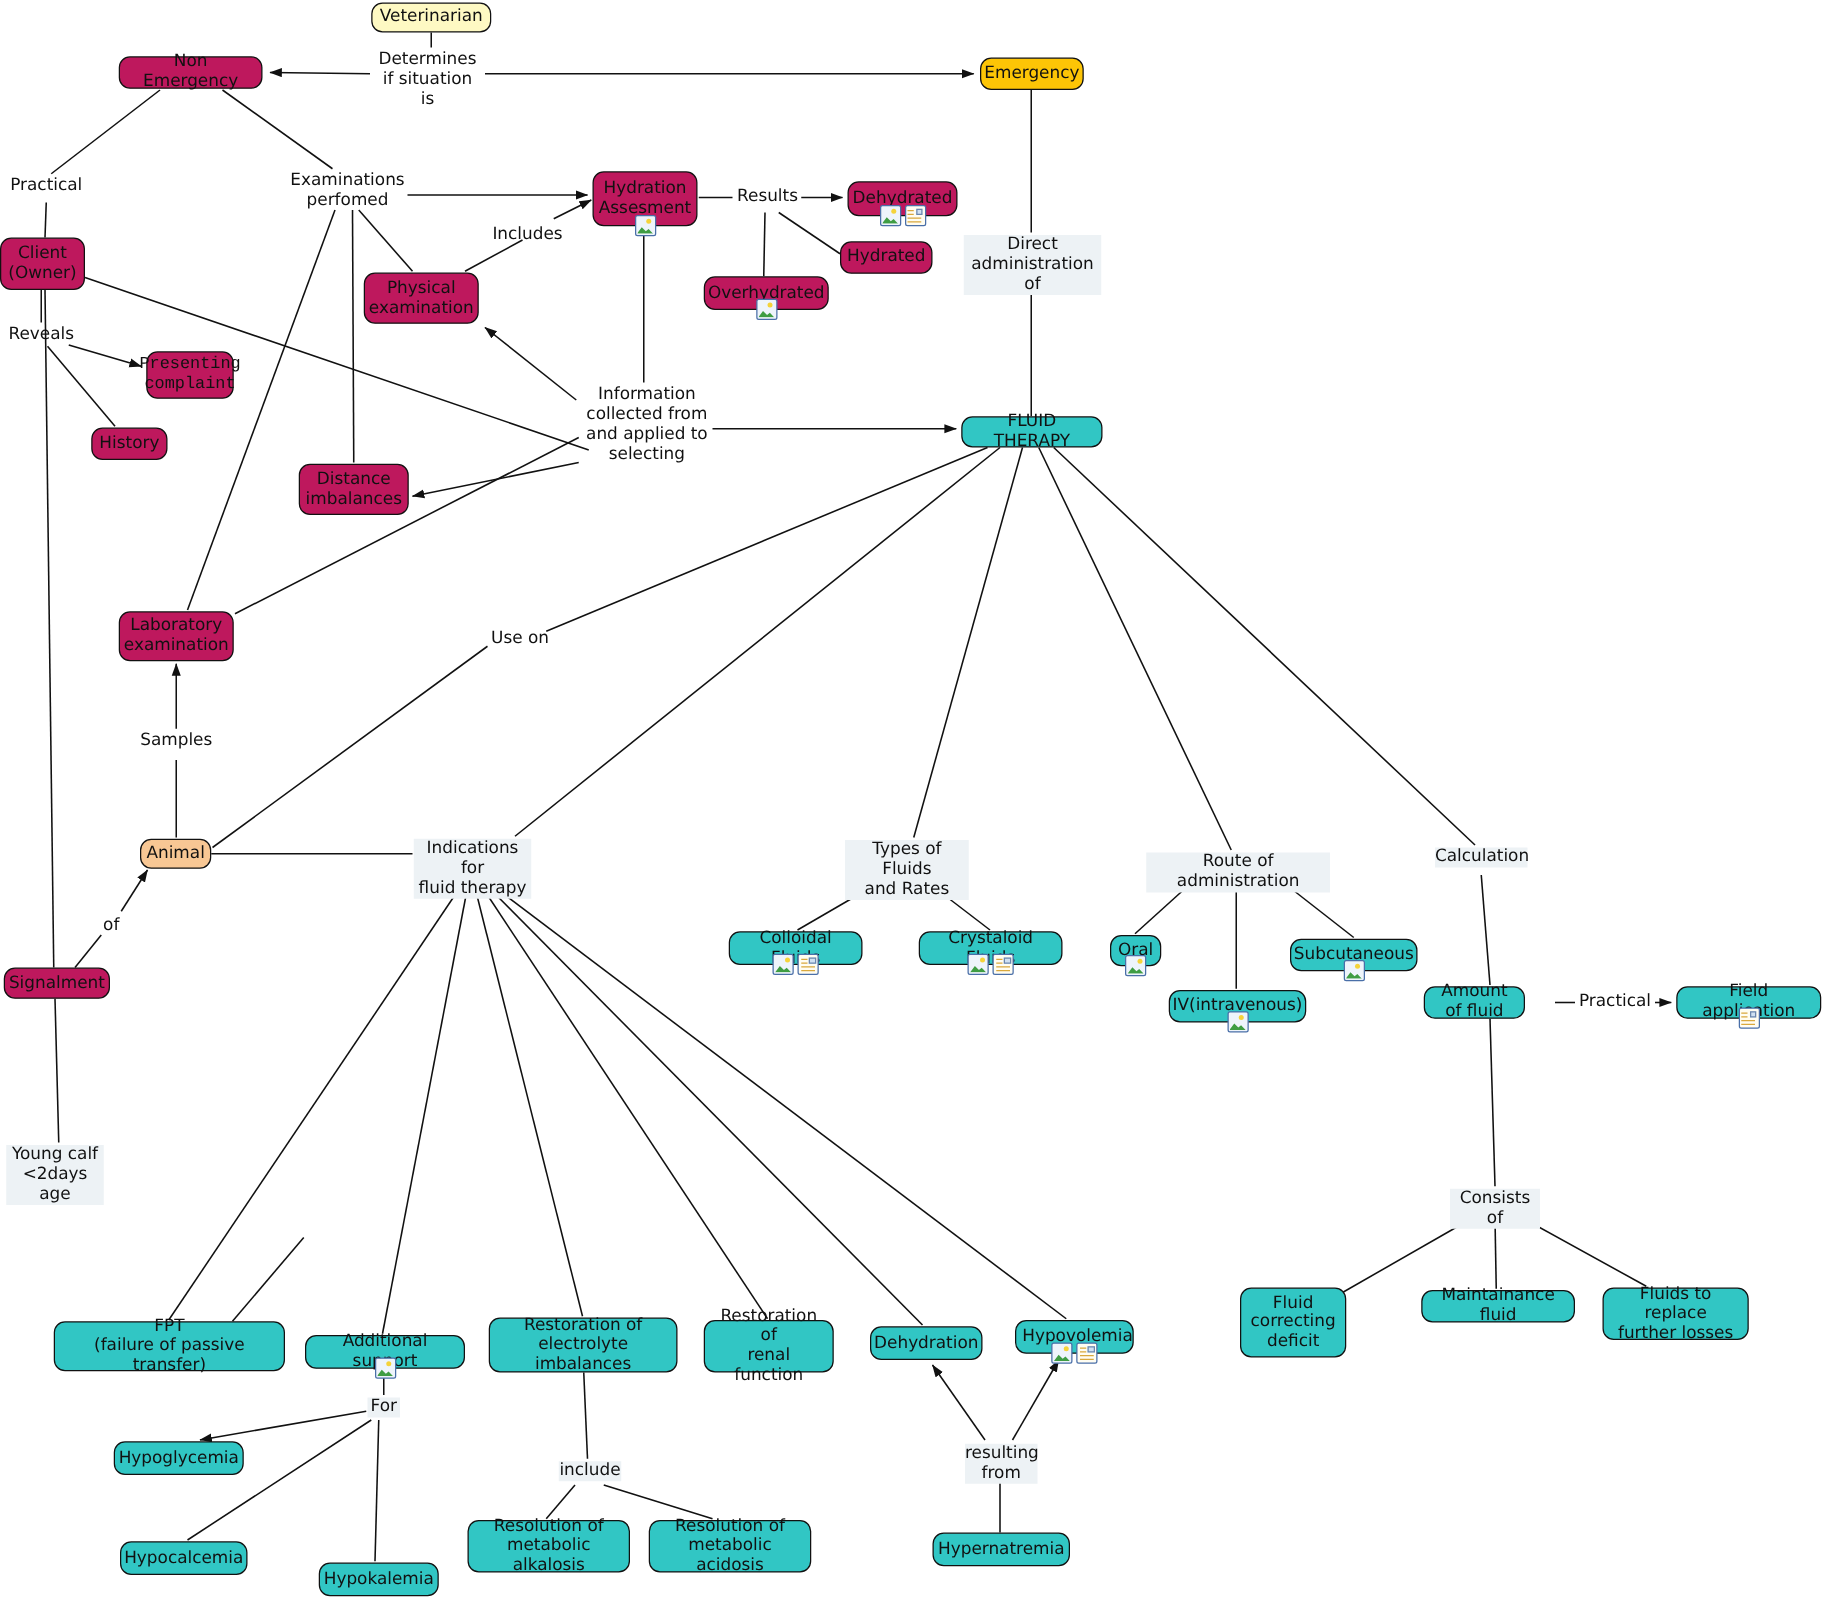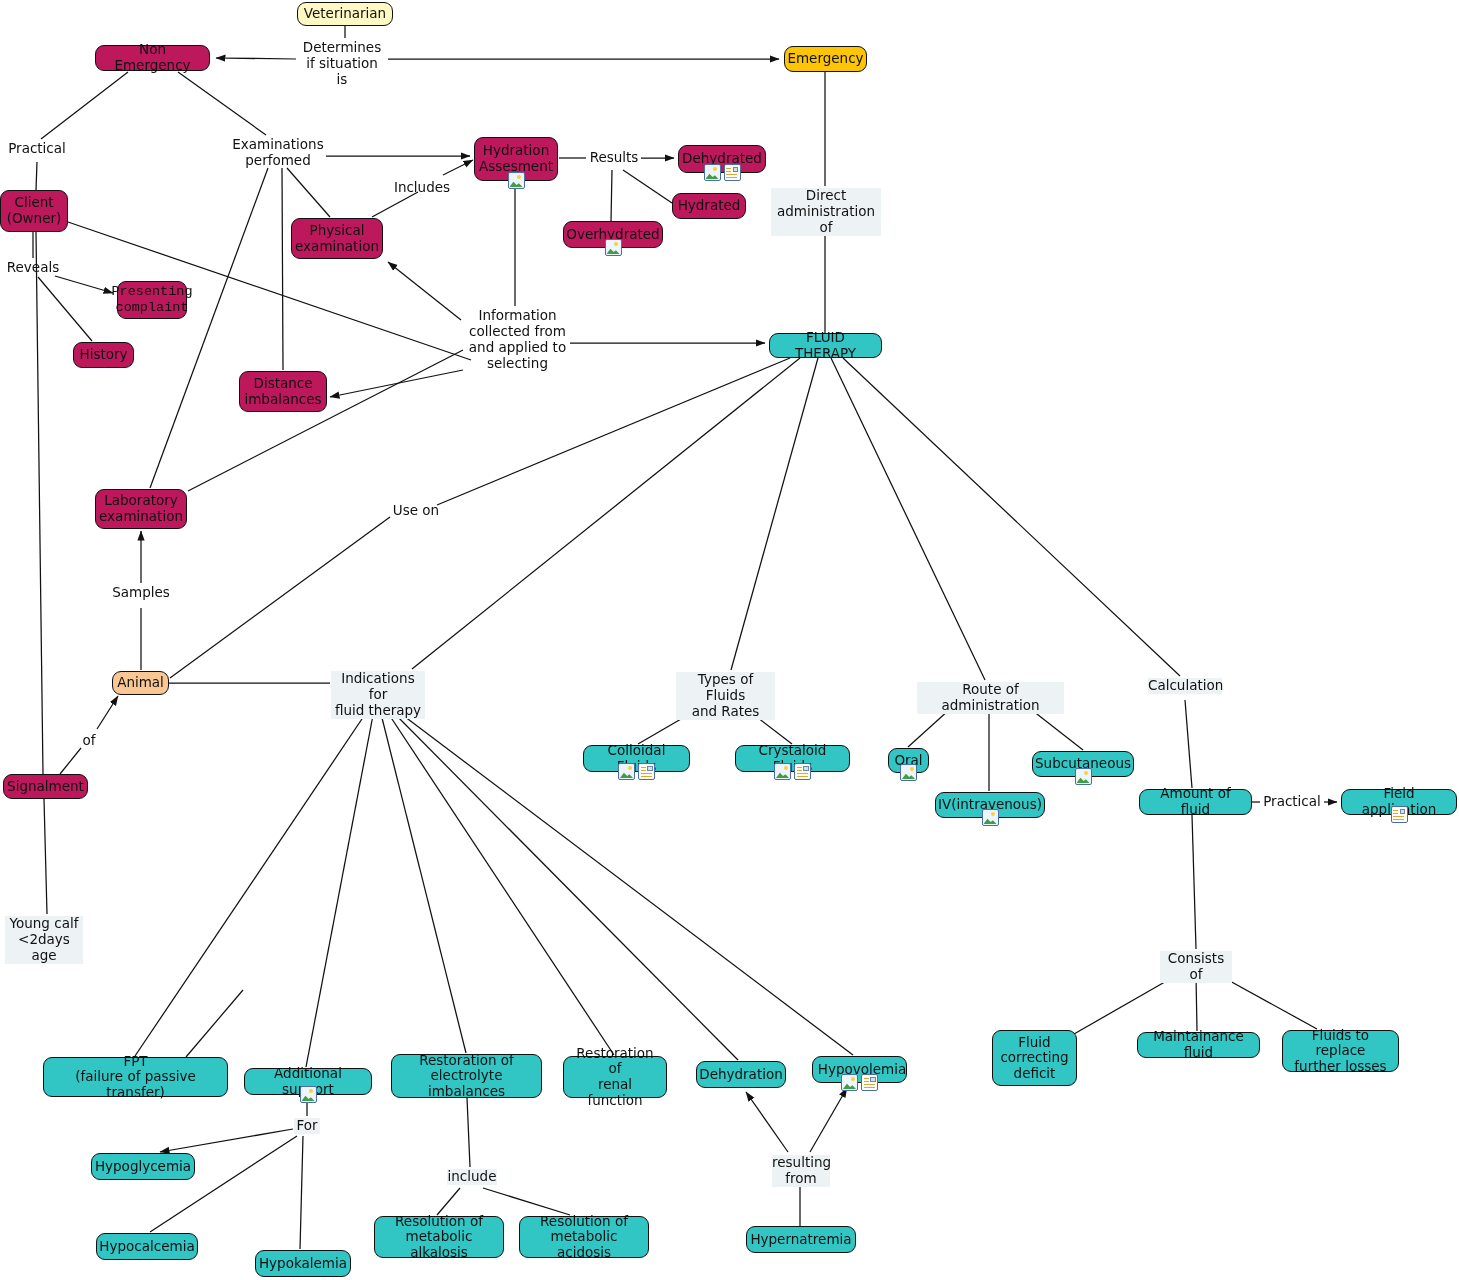--- a/index.html
+++ b/index.html
@@ -179,21 +179,21 @@
         <span class="ico ico-img"></span>
       </div>
       <div class="node n-teal" style="left: 1032px; top: 751px; width: 102px; height: 26px;"><span>Subcutaneous</span></div>
       <div class="icons" style="left: 1074.5px; top: 768px;">
         <span class="ico ico-img"></span>
       </div>
       <div class="node n-teal" style="left: 935px; top: 792px; width: 110px; height: 26px;"><span>IV(intravenous)</span></div>
       <div class="icons" style="left: 981.5px; top: 809px;">
         <span class="ico ico-img"></span>
       </div>
-      <div class="node n-teal" style="left: 1139px; top: 789px; width: 113px; height: 26px;"><span>Amount of fluid</span></div>
+      <div class="node n-teal" style="left: 1139px; top: 789px; width: 81px; height: 26px;"><span>Amount of fluid</span></div>
       <div class="node n-teal" style="left: 1341px; top: 789px; width: 116px; height: 26px;"><span>Field application</span></div>
       <div class="icons" style="left: 1390.5px; top: 806px;">
         <span class="ico ico-doc">
           <i class="ln" style="top: 3px; width: 5px;"></i>
           <i class="ln" style="top: 6px; width: 5px;"></i>
           <i class="ln" style="top: 9px; width: 11px;"></i>
           <i class="ln" style="top: 12px; width: 11px;"></i>
           <i class="sq"></i>
         </span>
       </div>

